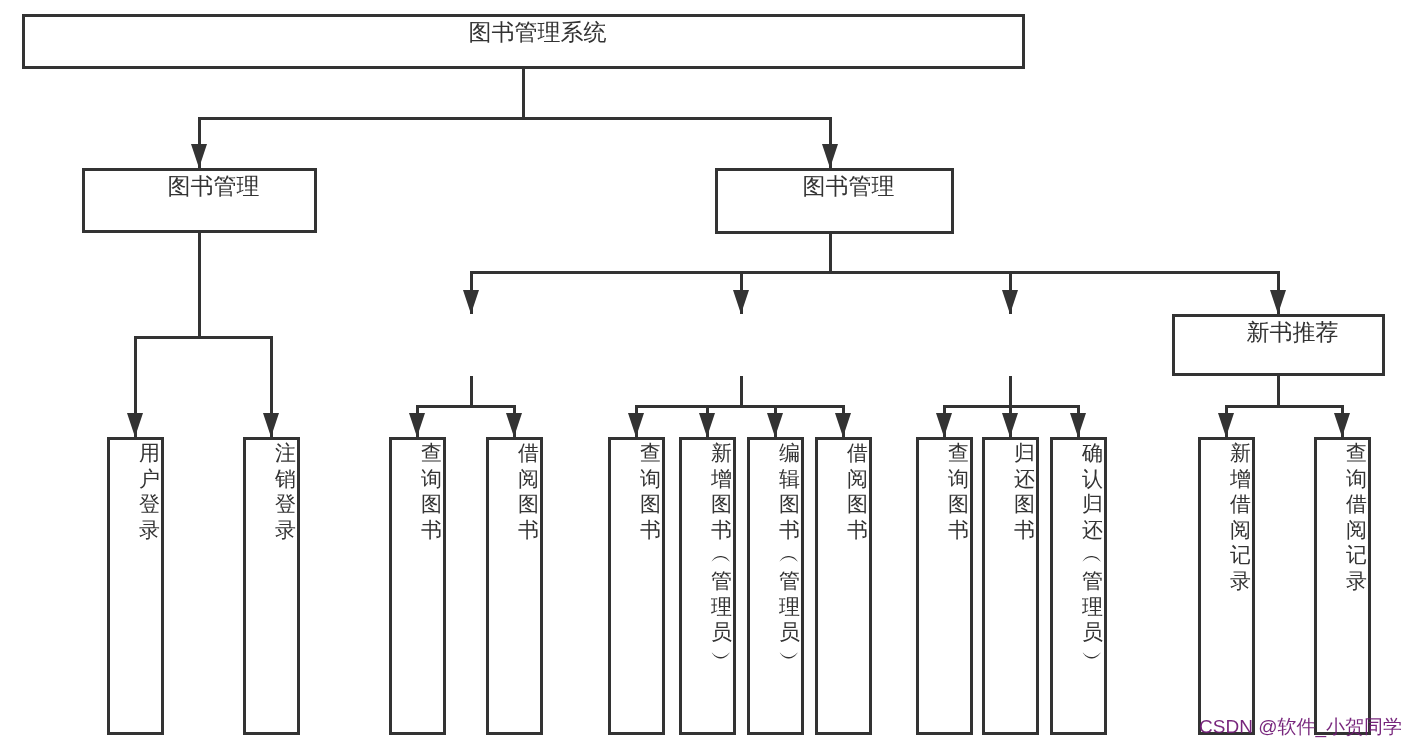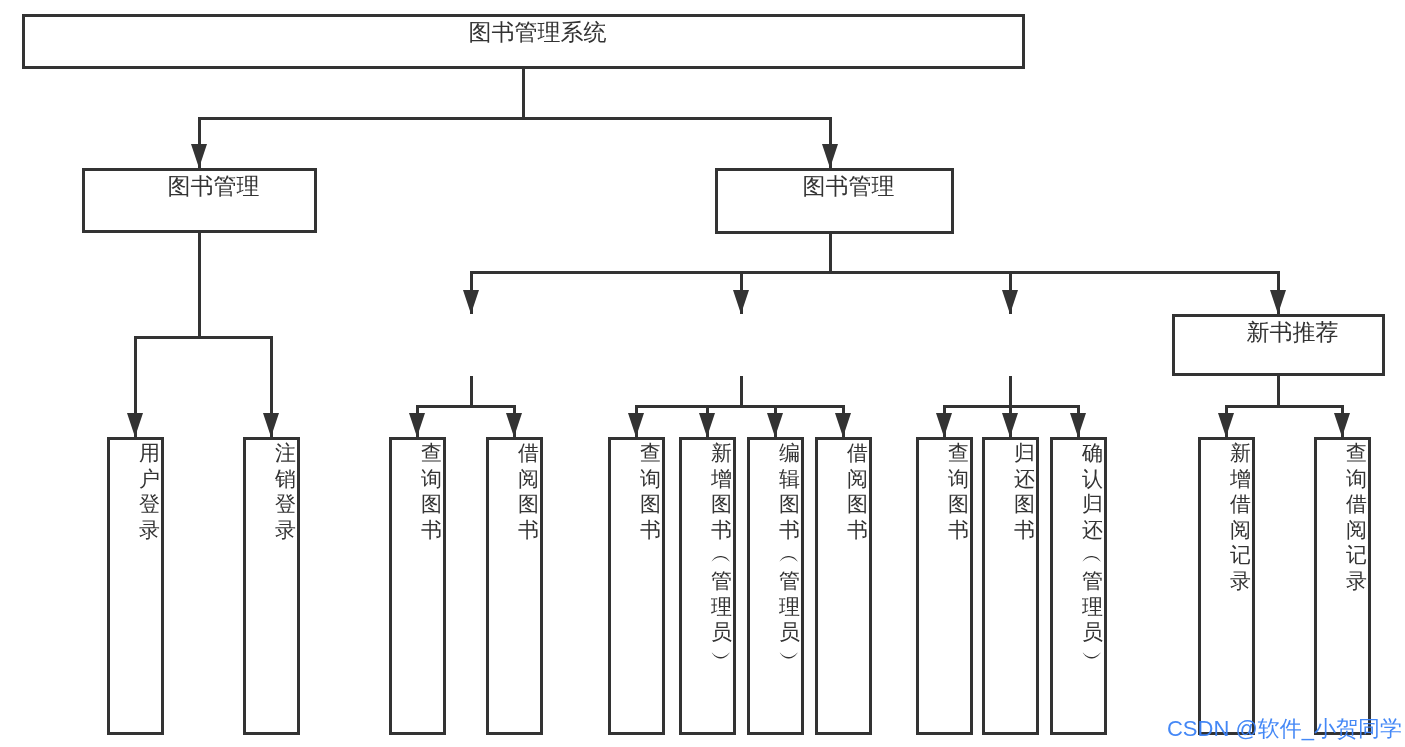--- a/index.html
+++ b/index.html
@@ -14,21 +14,21 @@
   .box .lbl { font-size:23px; color:#333333; }
   .box.v .lbl { white-space:pre-line; text-align:center; line-height:1.22; font-size:21px; }
   .vline,.hline { position:absolute; background:#333333; }
   .vline { width:3px; }
   .hline { height:3px; }
   .arrowhead {
     position:absolute; width:0; height:0;
     border-left:8px solid transparent; border-right:8px solid transparent;
     border-top:24px solid #333333;
   }
-  .watermark { position:absolute; top:714px; right:3px; font-size:22px; color:#3b82f6; opacity:.95; }
+  .watermark { position:absolute; top:714px; right:3px; font-size:19px; color:#701a75; opacity:.95; }
 </style>
 </head>
 <body>
 
 <div class="canvas">
 
   <div class="box" style="left:22px;top:14px;width:1003px;height:55px">
     <span class="lbl">图书管理系统</span>
   </div>
 

